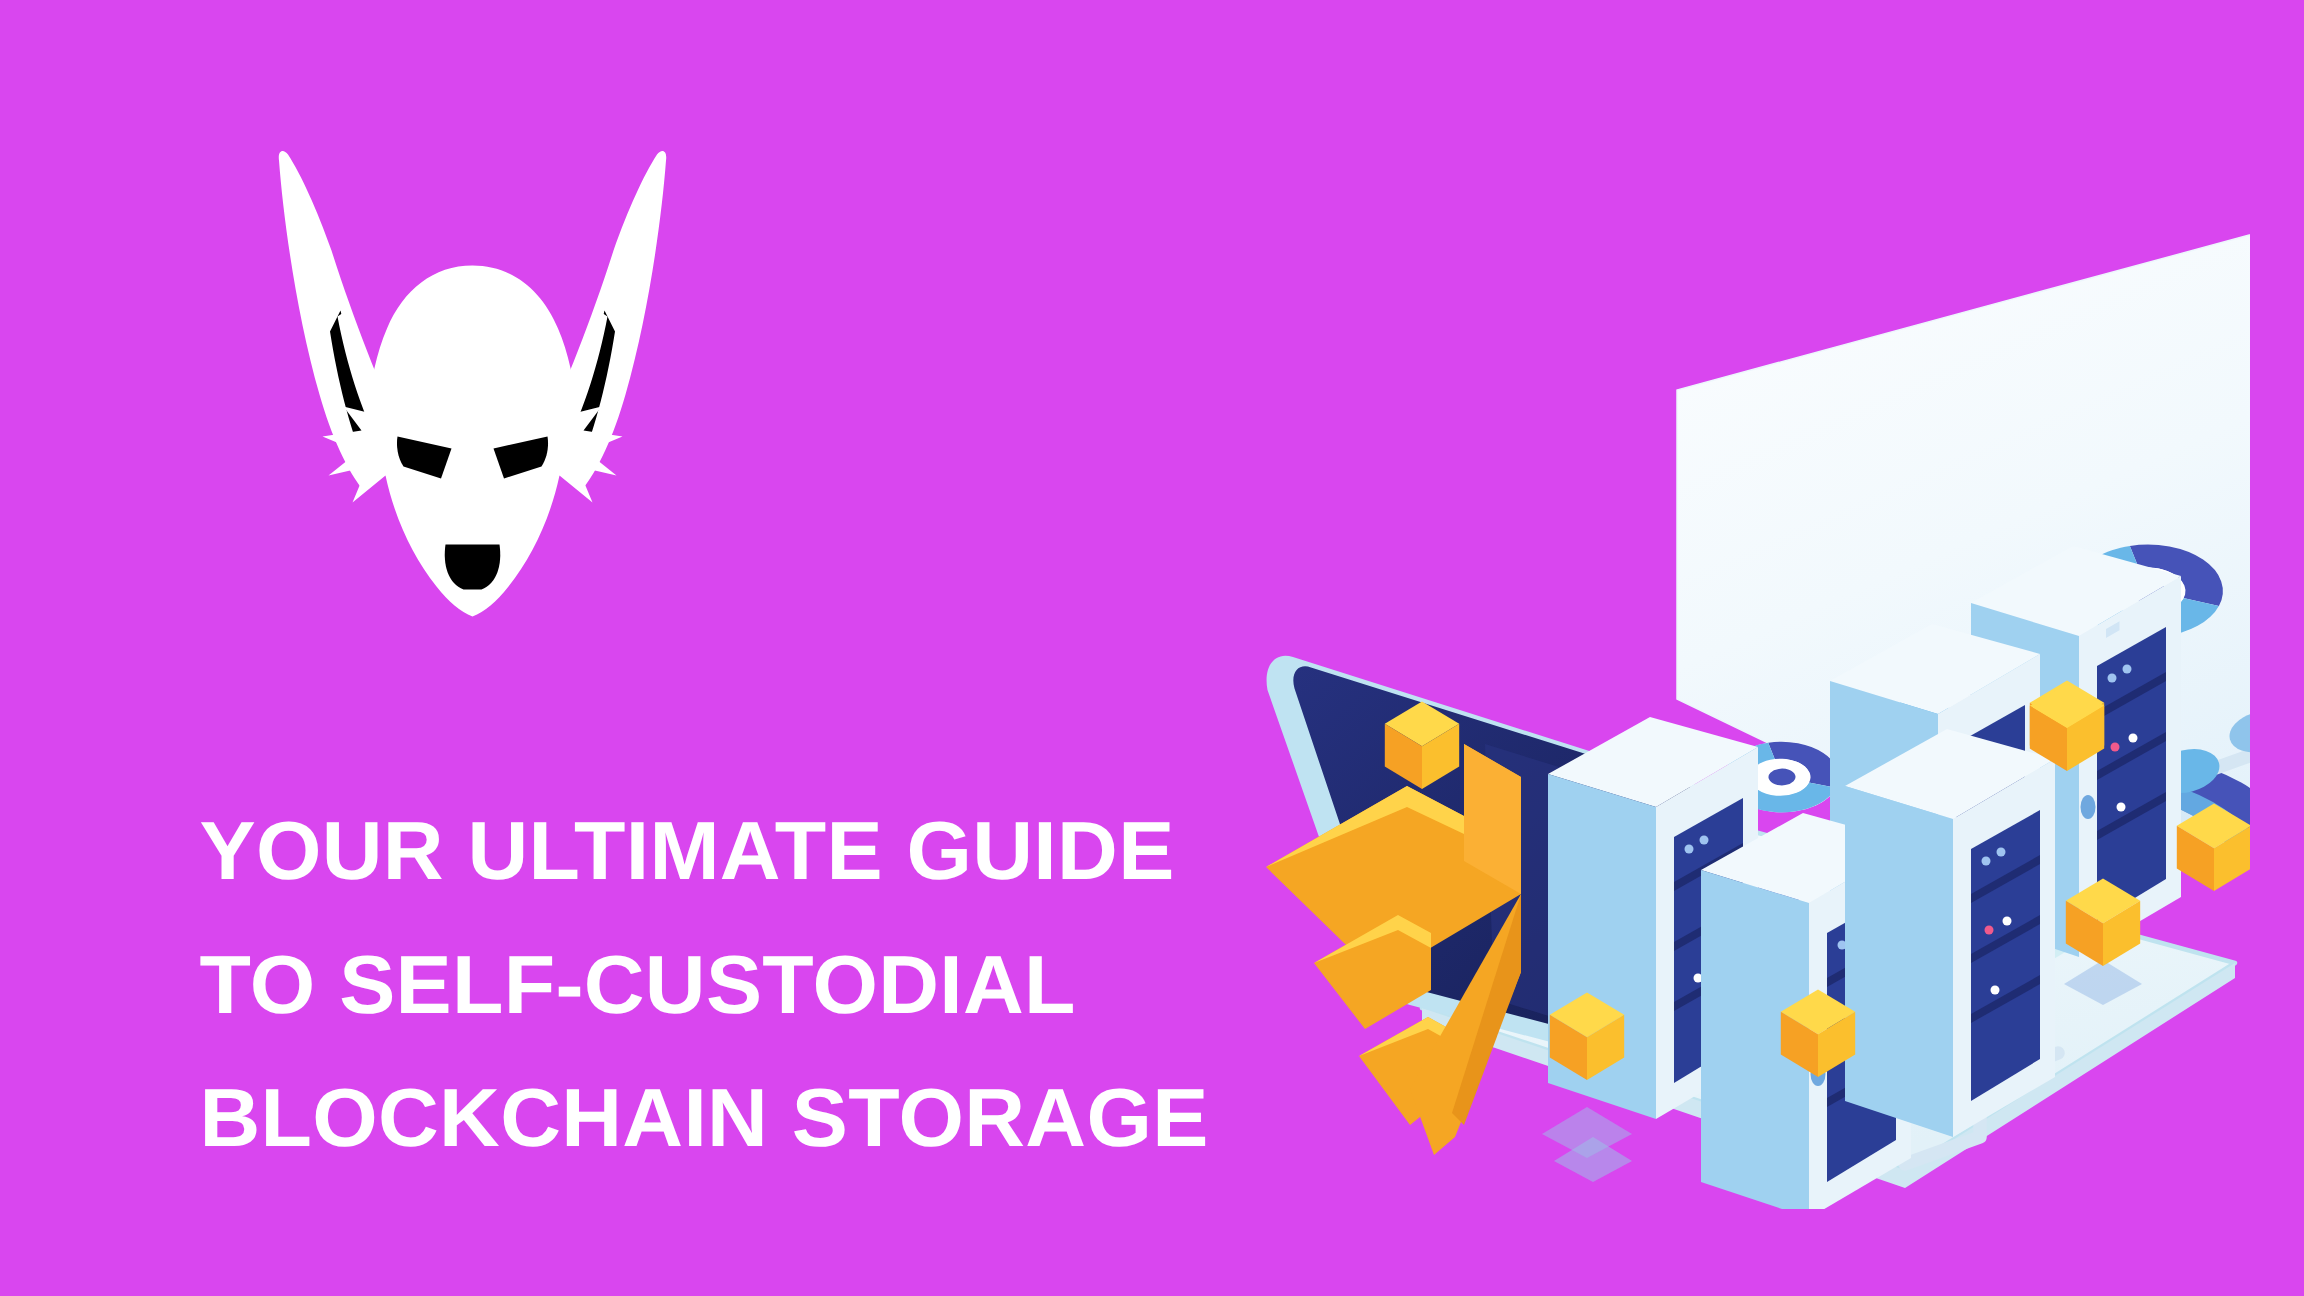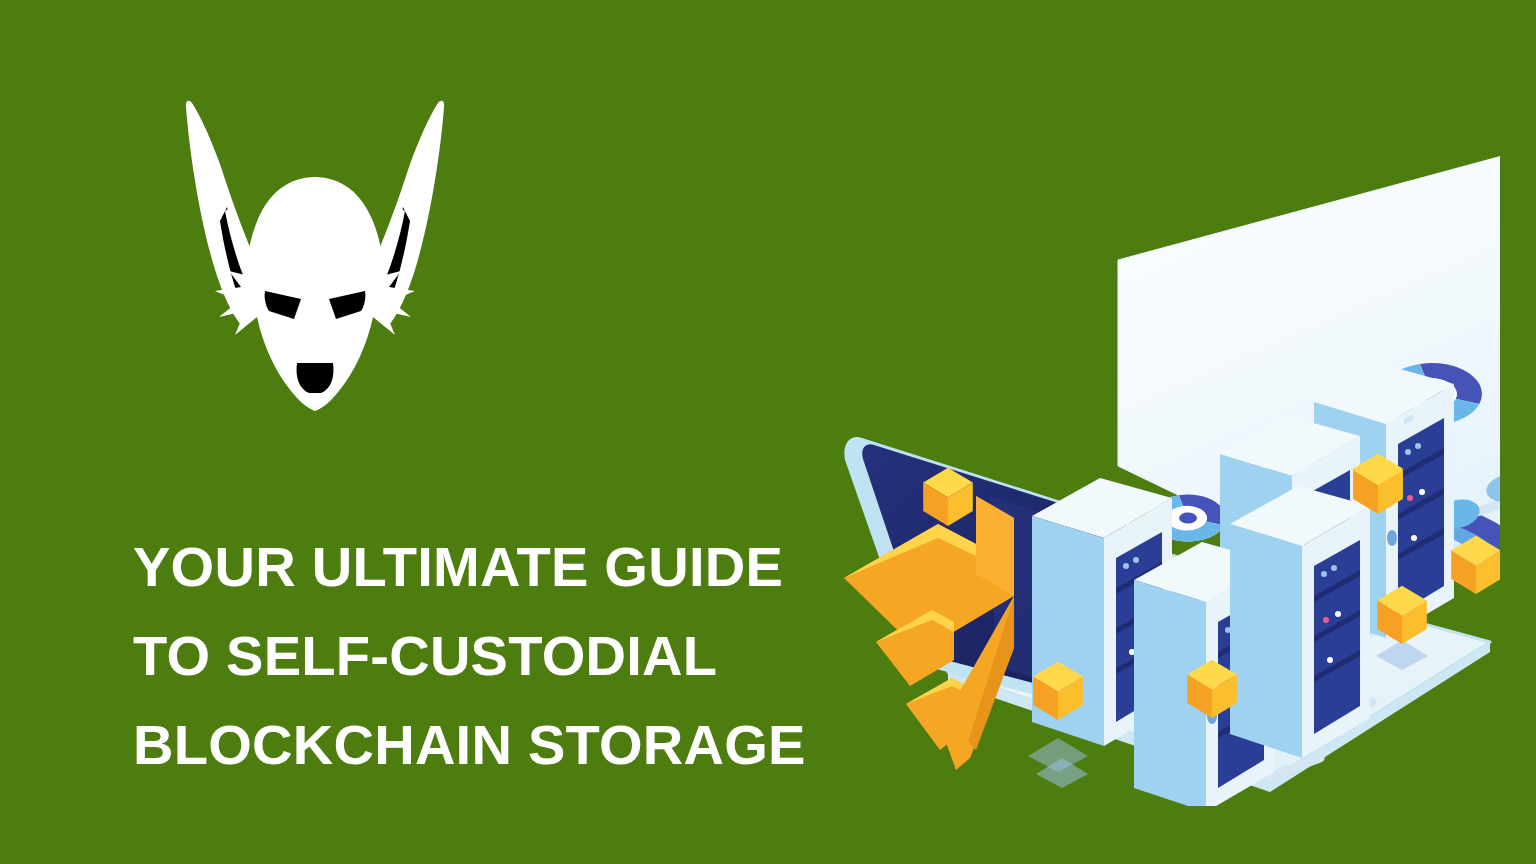--- a/index.html
+++ b/index.html
@@ -6,21 +6,21 @@
   * { margin:0; padding:0; box-sizing:border-box; }
   html,body {
     width:1536px; height:864px;
     background:#000000;
     overflow:hidden;
     font-family:"Liberation Sans", sans-serif;
   }
   #banner {
     position:relative;
     width:1536px; height:864px;
-    background:#4d7c0f;
+    background:#d946ef;
   }
 
   
   .left-col {
     position:absolute;
     left:0; top:0;
     width:880px; height:864px;
   }
   .logo-wrap {
     position:absolute;

